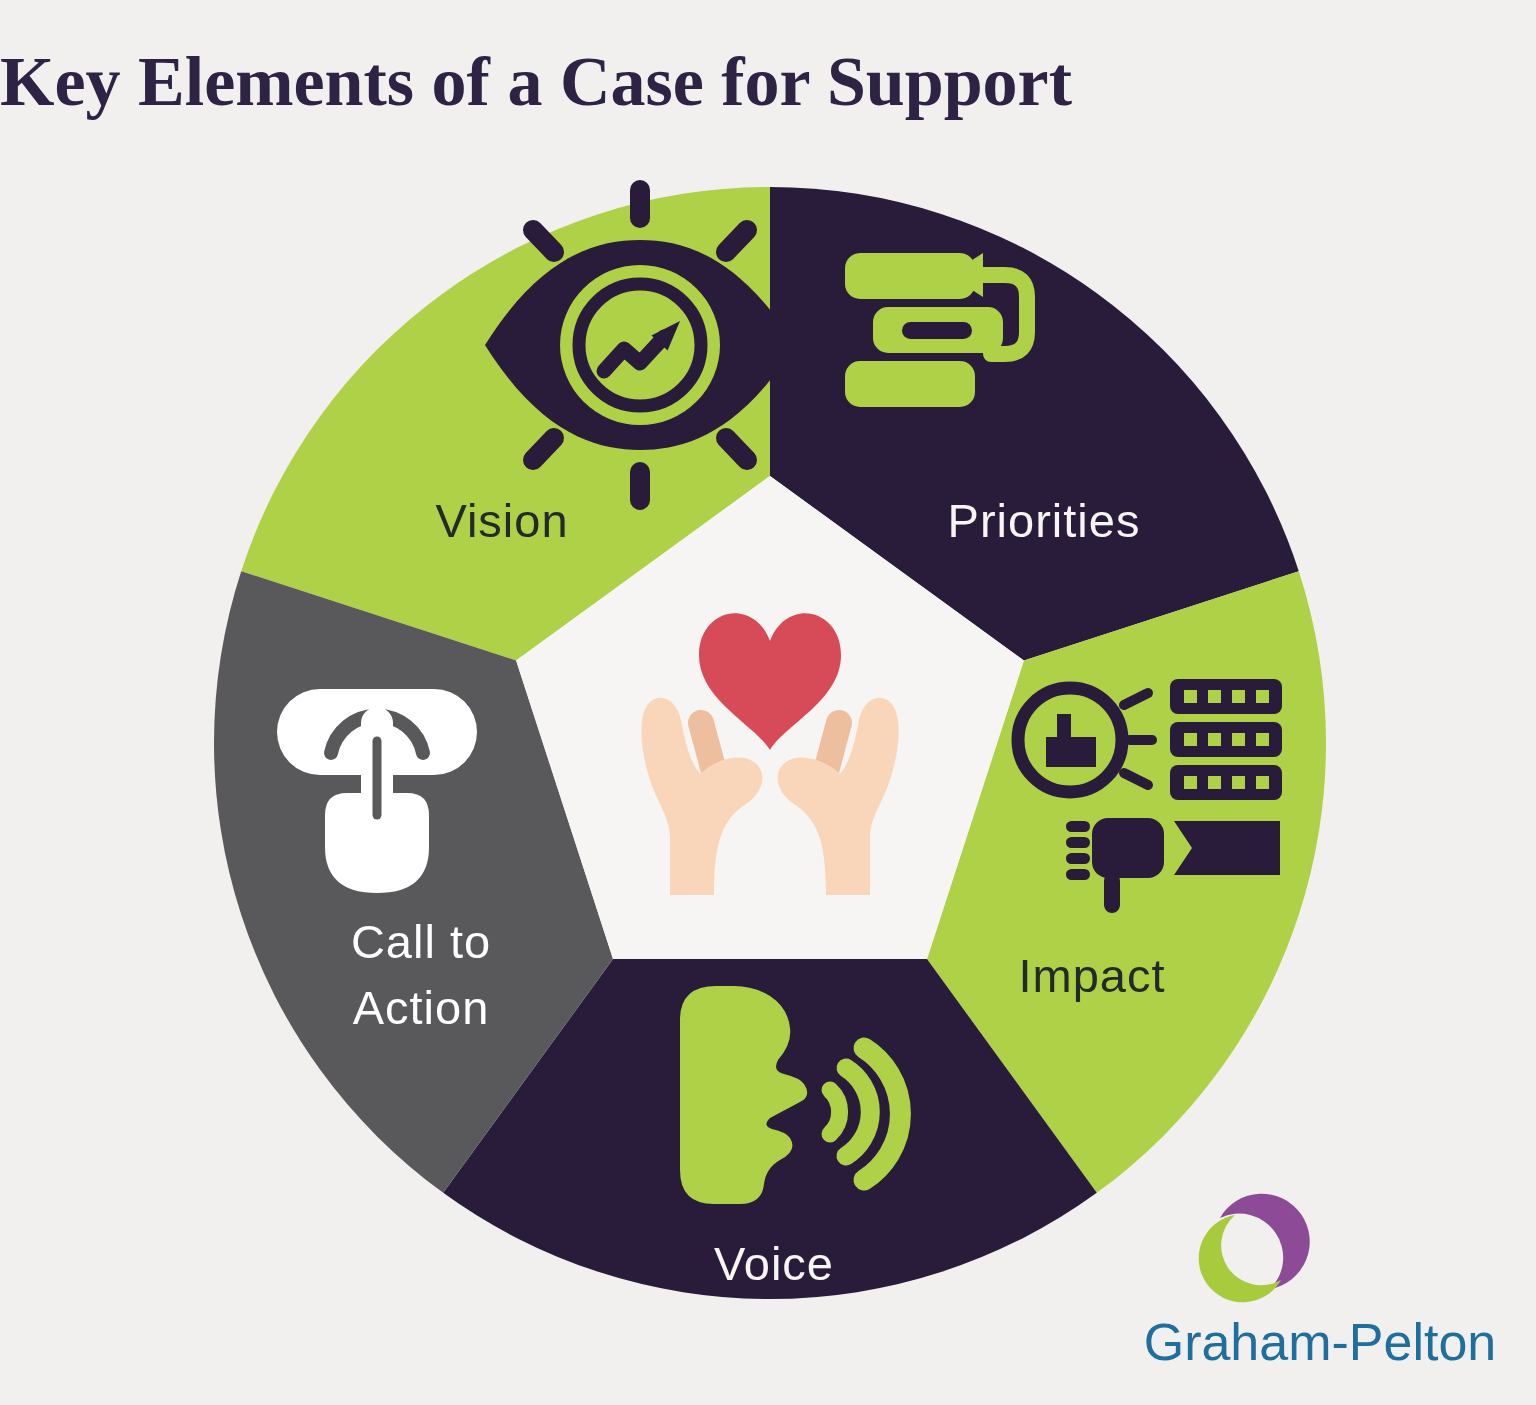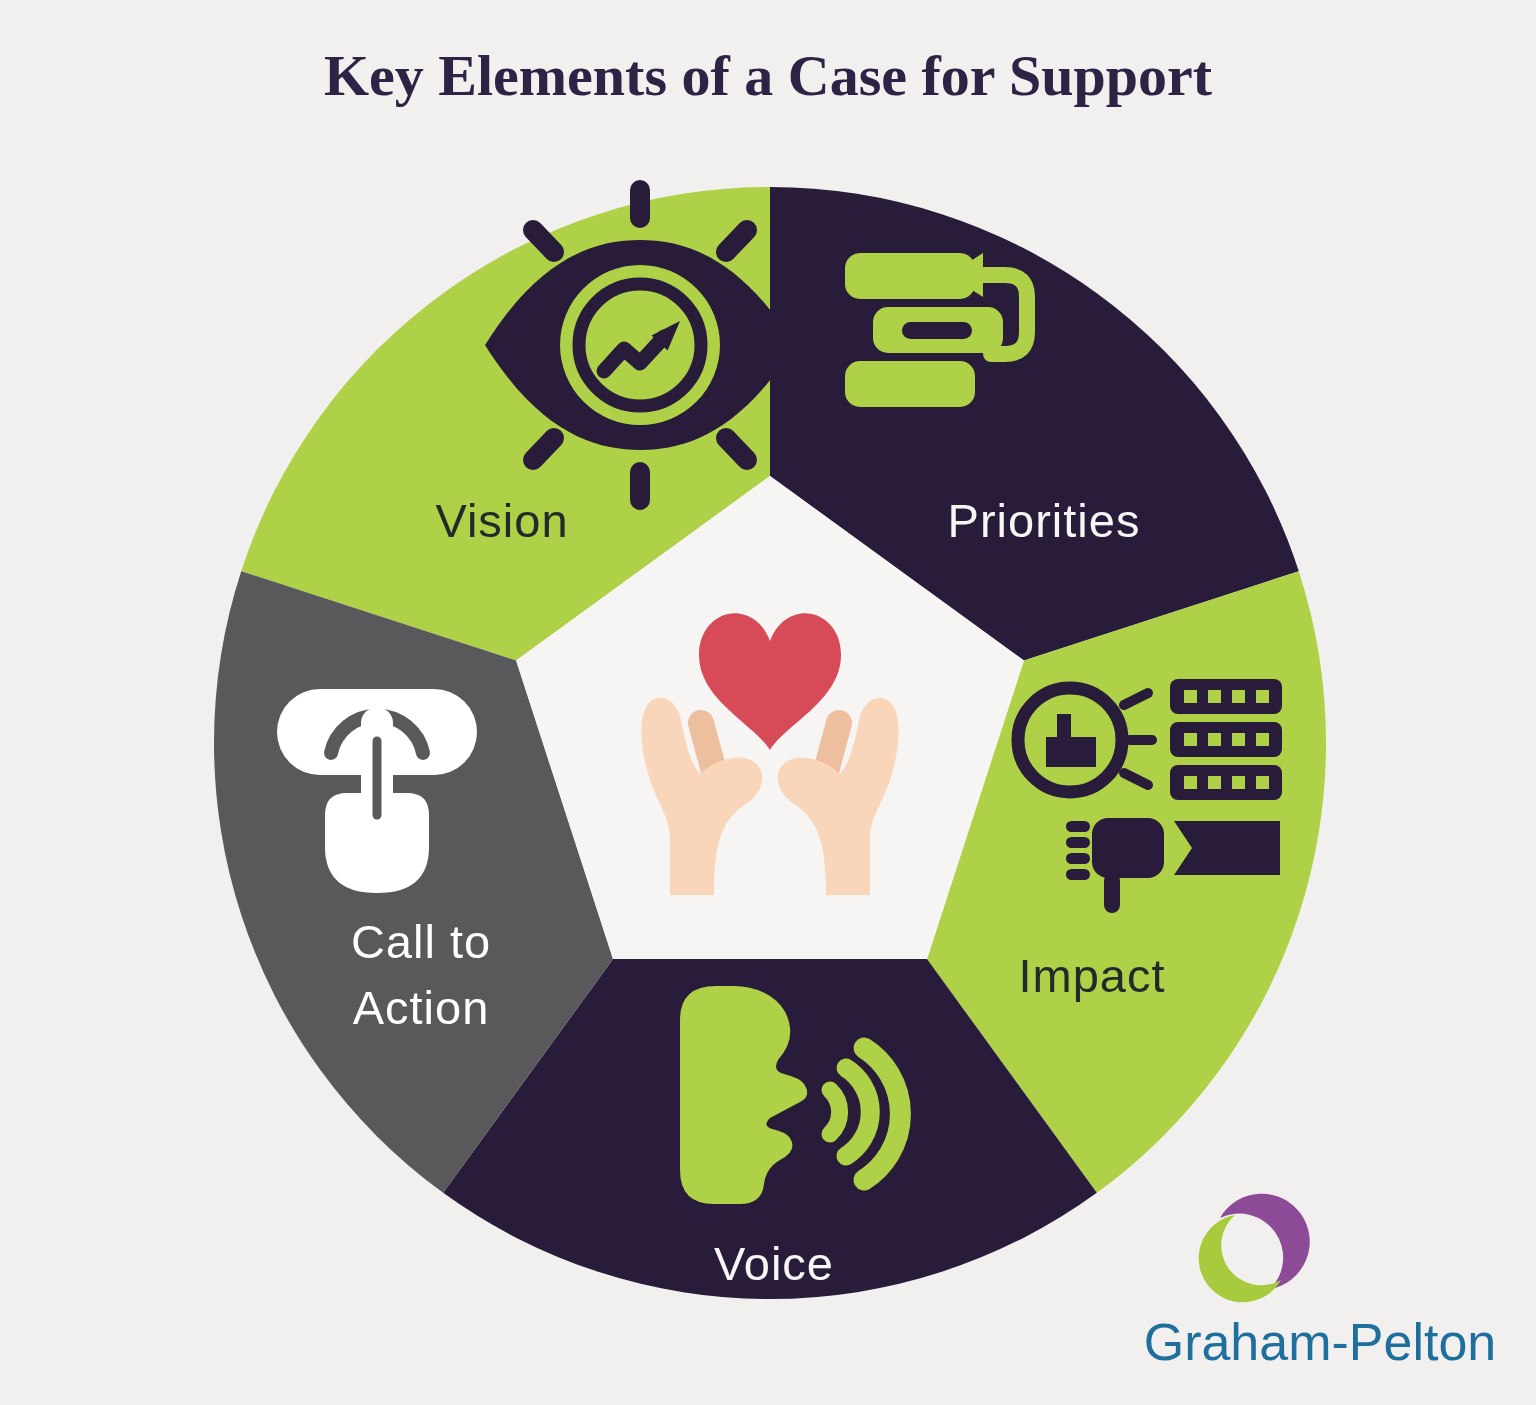--- a/index.html
+++ b/index.html
@@ -8,24 +8,23 @@
     background:#f1f0ee;
     font-family:"Liberation Sans", sans-serif;
     position:relative;
     overflow:hidden;
   }
   .stage{position:absolute;inset:0;}
   h1.title{
     position:absolute;
     top:42px;left:0;right:0;
     margin:0;
-    text-align:center;
     font-family:"Liberation Serif", serif;
     font-weight:bold;
-    font-size:58px;
+    font-size:70px;
     letter-spacing:0px;
   }
   svg.wheel{position:absolute;left:0;top:0;}
   text.seg-label{
     font-family:"Liberation Sans", sans-serif;
     font-size:47px;
     letter-spacing:1px;
   }
   text.logo-text{
     font-family:"Liberation Sans", sans-serif;

